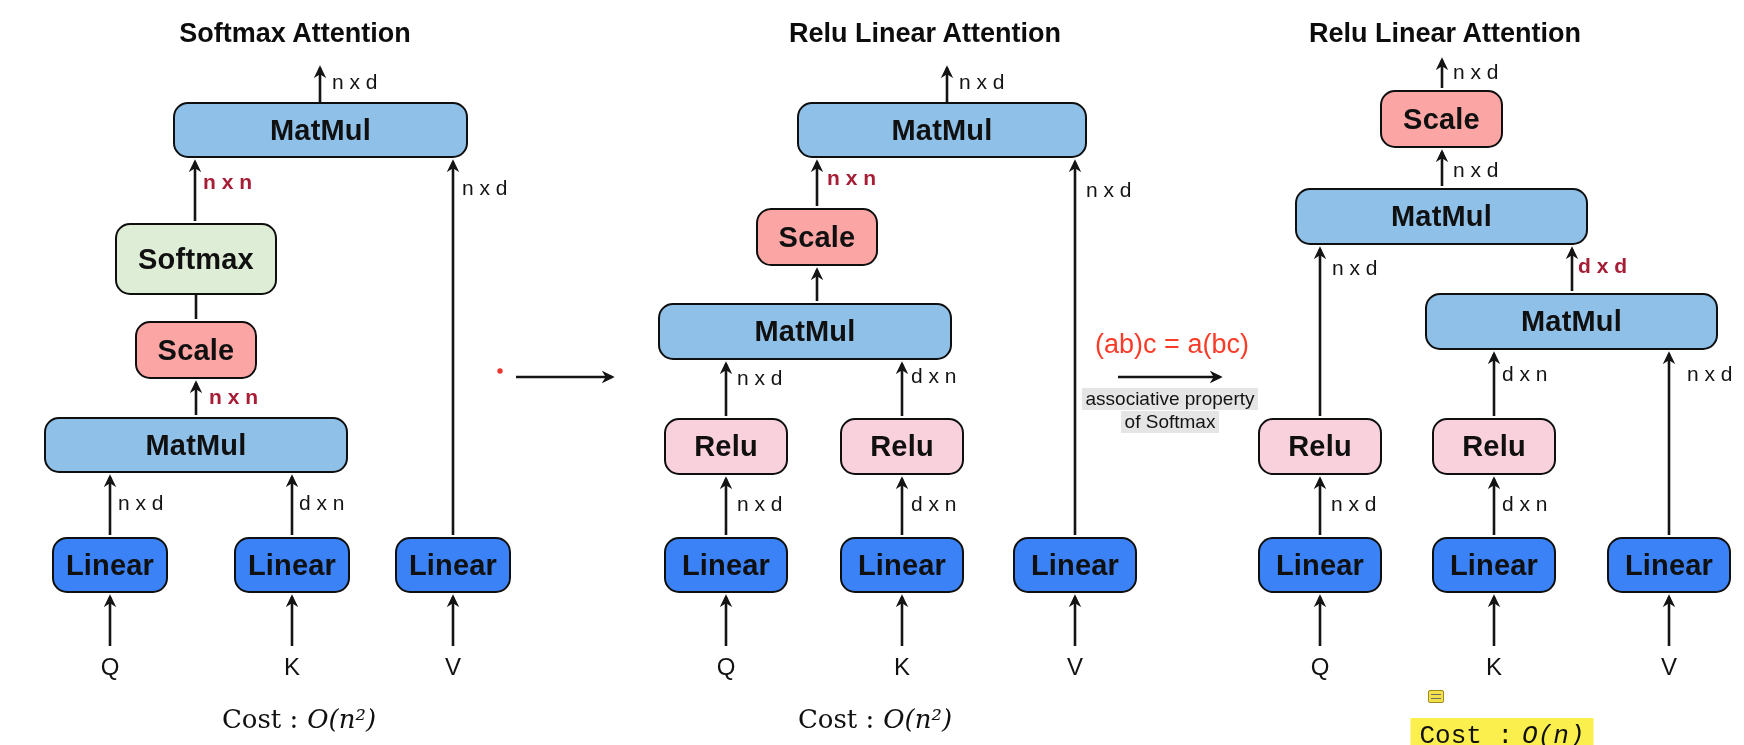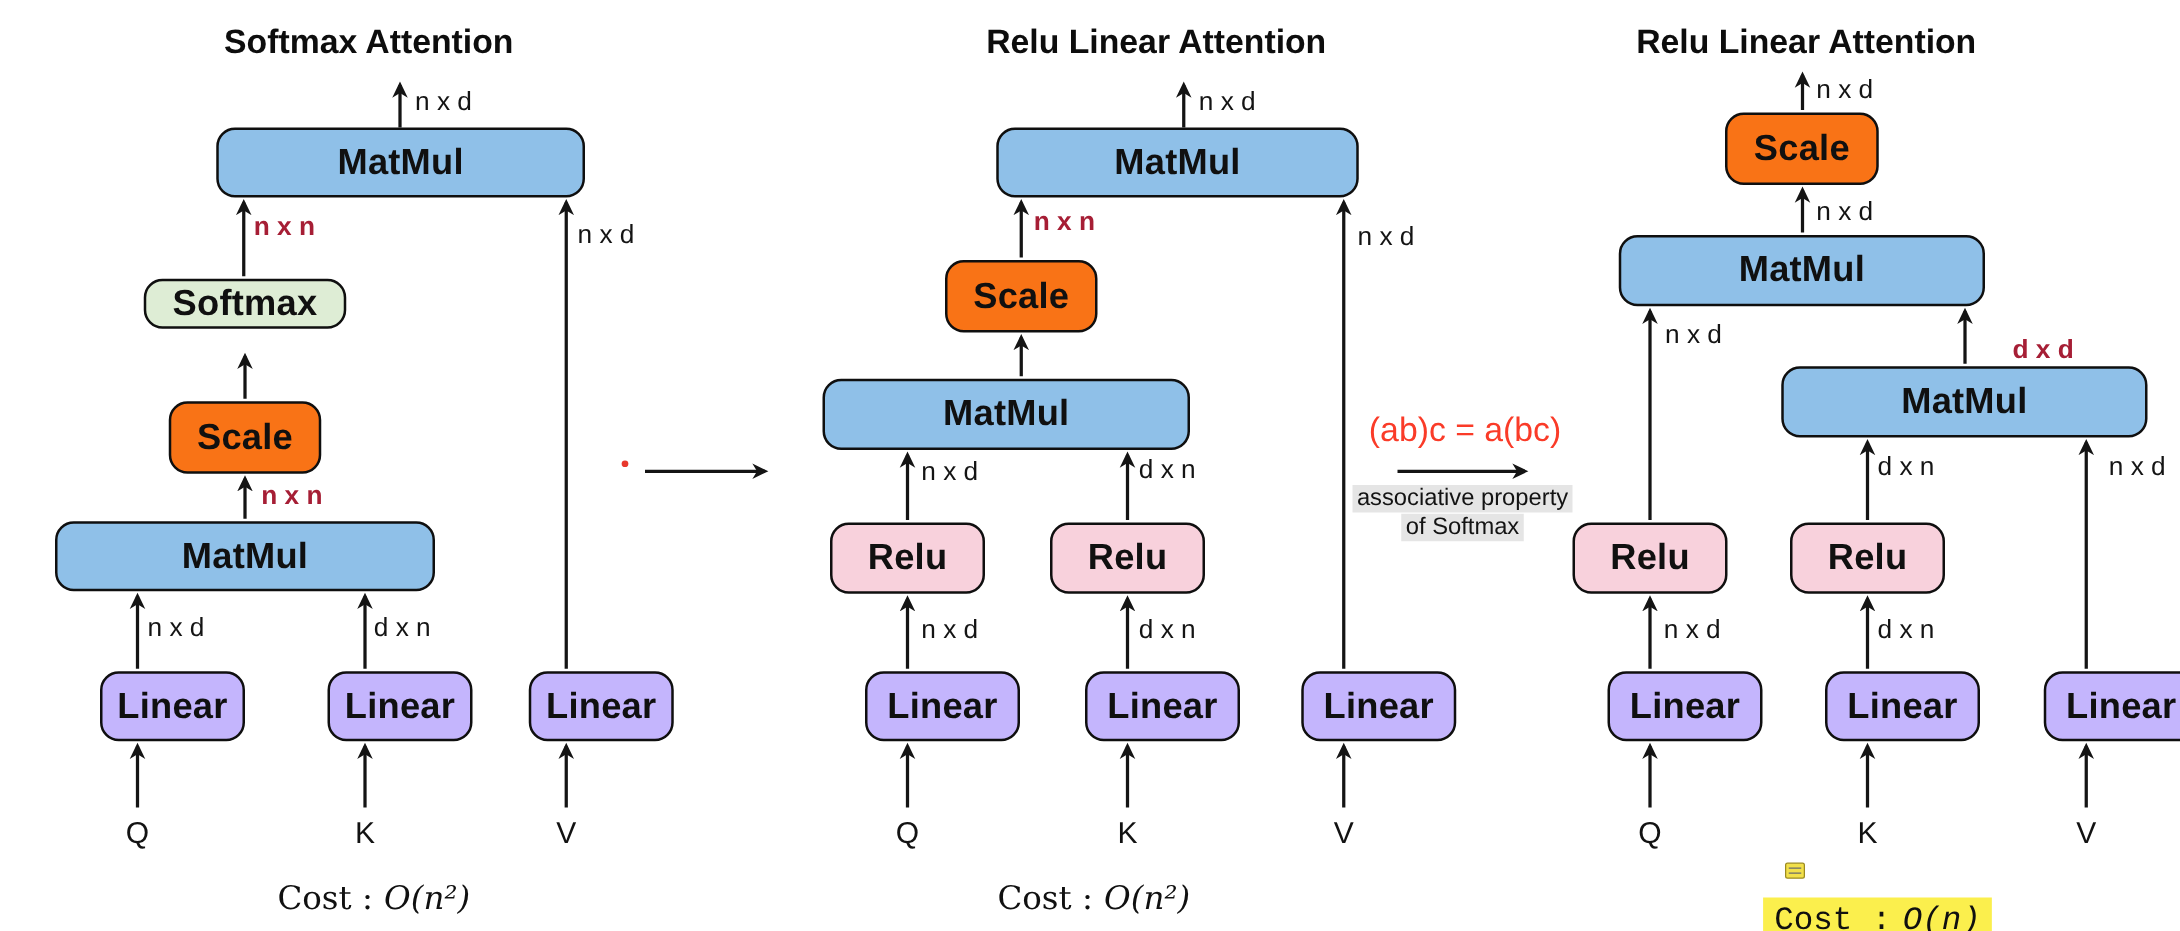--- a/index.html
+++ b/index.html
@@ -4,23 +4,23 @@
 <style>
   html,body{margin:0;padding:0;background:#ffffff;}
   body{font-family:"Liberation Sans",sans-serif;color:#121212;}
   #canvas{position:relative;width:1744px;height:745px;background:#ffffff;overflow:hidden;}
   #arrows{position:absolute;left:0;top:0;width:1744px;height:745px;}
   .box{position:absolute;box-sizing:border-box;border:2.8px solid #0f0f0f;border-radius:15px;
        display:flex;align-items:center;justify-content:center;
        font-weight:bold;font-size:29px;color:#101010;letter-spacing:0.2px;}
   .c-blue{background:#8FC0E8;}
   .c-green{background:#DEEDD5;}
-  .c-cream{background:#f97316;}
+  .c-cream{background:#fca5a5;}
   .c-pink{background:#F8D1DC;}
-  .c-white{background:#c4b5fd;margin-left:28px;}
+  .c-white{background:#3b82f6;}
   .title{position:absolute;width:420px;text-align:center;font-size:27px;font-weight:bold;color:#0d0d0d;}
   .dim{position:absolute;font-size:21px;color:#141414;white-space:nowrap;}
   .dim.red{color:#A61E35;font-weight:bold;}
   .qkv{position:absolute;font-size:24px;color:#121212;transform:translateX(-50%);}
   .cost{position:absolute;transform:translateX(-50%);white-space:nowrap;
         font-family:"DejaVu Serif","Liberation Serif",serif;font-size:26px;color:#101010;}
   .cost .prefix{margin-right:9px;}
   .cost .math{font-style:italic;}
   .cost-highlight{background:#FBEF4D;padding:3px 9px 7px 9px;}
   .formula{position:absolute;width:220px;text-align:center;font-size:27px;color:#FA3B28;}
@@ -81,21 +81,21 @@
       <line x1="1320" y1="646" x2="1320" y2="597" marker-end="url(#ah)"></line>
       <line x1="1494" y1="646" x2="1494" y2="597" marker-end="url(#ah)"></line>
       <line x1="1669" y1="646" x2="1669" y2="597" marker-end="url(#ah)"></line>
     </g>
     <circle cx="500" cy="371" r="2.7" fill="#E8382C" stroke="none"></circle>
   </svg>
 
   <div class="title" style="left:85px;top:18px;">Softmax Attention</div>
 
   <div class="box c-blue" style="left:173px;top:102px;width:295px;height:56px;">MatMul</div>
-  <div class="box c-green" style="left:115px;top:223px;width:162px;height:40px;">Softmax</div>
+  <div class="box c-green" style="left:115px;top:223px;width:162px;height:72px;">Softmax</div>
   <div class="box c-cream" style="left:135px;top:321px;width:122px;height:58px;">Scale</div>
   <div class="box c-blue" style="left:44px;top:417px;width:304px;height:56px;">MatMul</div>
   <div class="box c-white" style="left:52px;top:537px;width:116px;height:56px;">Linear</div>
   <div class="box c-white" style="left:234px;top:537px;width:116px;height:56px;">Linear</div>
   <div class="box c-white" style="left:395px;top:537px;width:116px;height:56px;">Linear</div>
 
   <div class="dim" style="left:332px;top:70px;">n x d</div>
   <div class="dim red" style="left:203px;top:170px;">n x n</div>
   <div class="dim" style="left:462px;top:176px;">n x d</div>
   <div class="dim red" style="left:209px;top:385px;">n x n</div>
@@ -150,21 +150,21 @@
   <div class="box c-blue" style="left:1425px;top:293px;width:293px;height:57px;">MatMul</div>
   <div class="box c-pink" style="left:1258px;top:418px;width:124px;height:57px;">Relu</div>
   <div class="box c-pink" style="left:1432px;top:418px;width:124px;height:57px;">Relu</div>
   <div class="box c-white" style="left:1258px;top:537px;width:124px;height:56px;">Linear</div>
   <div class="box c-white" style="left:1432px;top:537px;width:124px;height:56px;">Linear</div>
   <div class="box c-white" style="left:1607px;top:537px;width:124px;height:56px;">Linear</div>
 
   <div class="dim" style="left:1453px;top:60px;">n x d</div>
   <div class="dim" style="left:1453px;top:158px;">n x d</div>
   <div class="dim" style="left:1332px;top:256px;">n x d</div>
-  <div class="dim red" style="left:1578px;top:268px;margin-left:32px;">d x d</div>
+  <div class="dim red" style="left:1578px;top:254px;">d x d</div>
   <div class="dim" style="left:1502px;top:362px;">d x n</div>
   <div class="dim" style="left:1687px;top:362px;">n x d</div>
   <div class="dim" style="left:1331px;top:492px;">n x d</div>
   <div class="dim" style="left:1502px;top:492px;">d x n</div>
 
   <div class="qkv" style="left:1320px;top:653px;">Q</div>
   <div class="qkv" style="left:1494px;top:653px;">K</div>
   <div class="qkv" style="left:1669px;top:653px;">V</div>
 
   <div class="note-icon" style="left:1428px;top:690px;">

